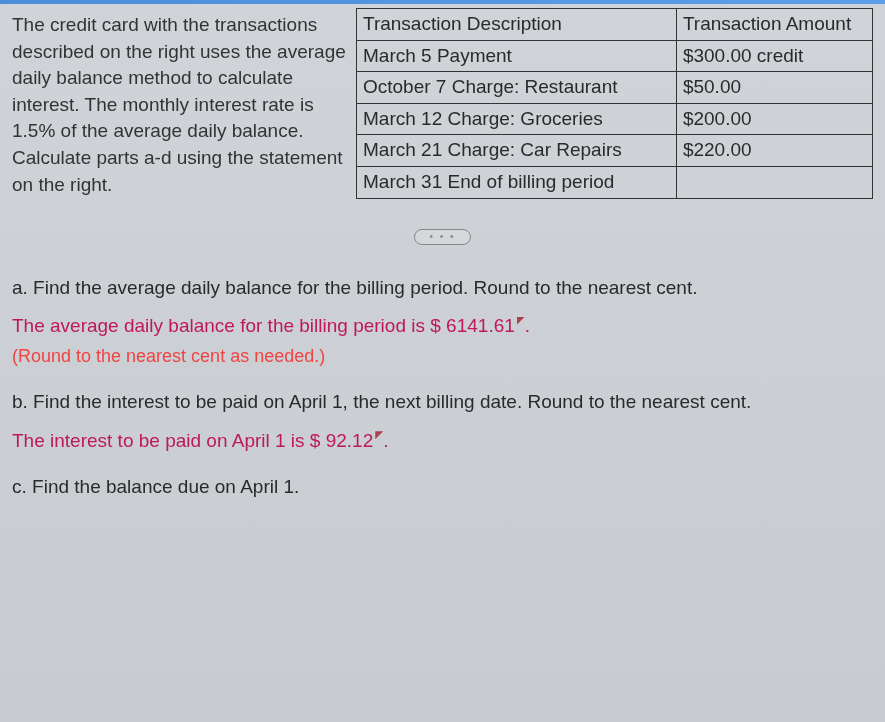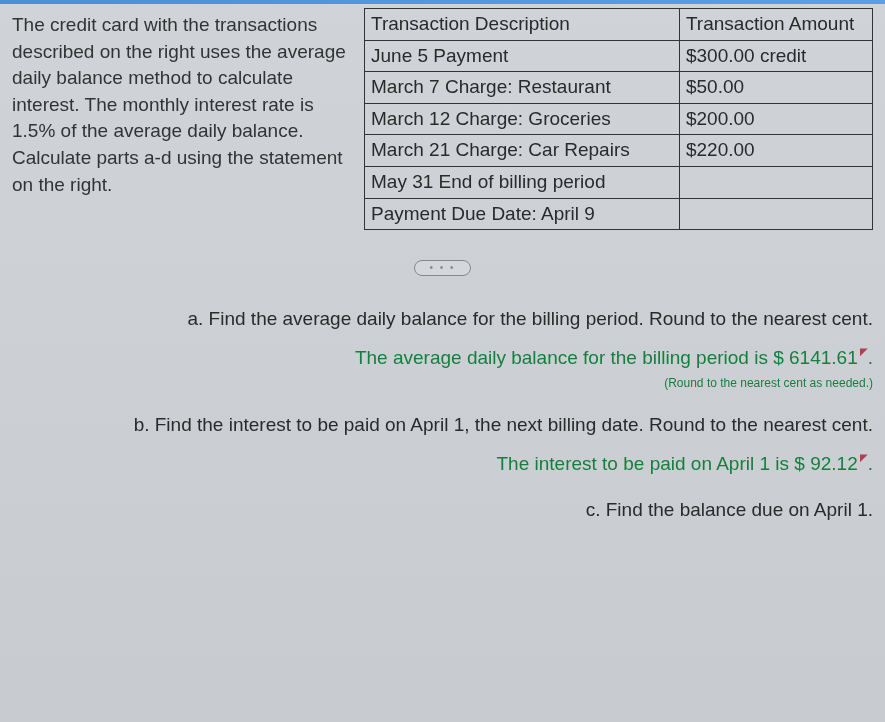--- a/index.html
+++ b/index.html
@@ -22,21 +22,21 @@
       content: "";
       position: absolute;
       top: 0;
       left: 0;
       right: 0;
       height: 4px;
       background: linear-gradient(to right, #4a90d9, #5aa0e9);
     }
     .top-section {
       display: flex;
-      gap: 12px;
+      gap: 4px;
       margin-bottom: 30px;
     }
     .intro-text {
       flex: 0 0 340px;
       padding-top: 4px;
       color: #333;
     }
     .transaction-table {
       border-collapse: collapse;
       flex: 1;
@@ -68,33 +68,32 @@
       border: 1px solid #888;
       border-radius: 12px;
       padding: 0 14px;
       color: #888;
       font-size: 10px;
       letter-spacing: 2px;
       background: #d4d8db;
     }
     .question-section {
       margin-bottom: 20px;
-      text-align: right;
     }
     .question-prompt {
       color: #2a2a2a;
       margin-bottom: 12px;
     }
     .answer-line {
-      color: #15803d;
+      color: #be185d;
       margin-bottom: 4px;
     }
     .hint-text {
-      color: #15803d;
-      font-size: 12px;
+      color: #ef4444;
+      font-size: 18px;
     }
     .input-box {
       display: inline-block;
       border: 1px solid #2a5a8a;
       width: 28px;
       height: 20px;
       vertical-align: middle;
       background: #e8ecef;
     }
     .flag {
@@ -118,41 +117,37 @@
 
 <div class="top-section">
   <div class="intro-text">The credit card with the transactions described on the right uses the average daily balance method to calculate interest. The monthly interest rate is 1.5% of the average daily balance. Calculate parts a-d using the statement on the right.</div>
   <table class="transaction-table">
     <tbody>
         <tr>
       <th class="th-desc">Transaction Description</th>
       <th class="th-amt">Transaction Amount</th>
     </tr>
     <tr>
-      <td>June 5 Payment</td>
+      <td>March 5 Payment</td>
       <td>$300.00 credit</td>
     </tr>
     <tr>
-      <td>March 7 Charge: Restaurant</td>
+      <td>October 7 Charge: Restaurant</td>
       <td>$50.00</td>
     </tr>
     <tr>
       <td>March 12 Charge: Groceries</td>
       <td>$200.00</td>
     </tr>
     <tr>
       <td>March 21 Charge: Car Repairs</td>
       <td>$220.00</td>
     </tr>
     <tr>
-      <td>May 31 End of billing period</td>
-      <td></td>
-    </tr>
-    <tr>
-      <td>Payment Due Date: April 9</td>
+      <td>March 31 End of billing period</td>
       <td></td>
     </tr>
   </tbody>
     </table>
 </div>
 
 <div class="divider">
   <div class="divider-bubble">• • •</div>
 </div>
 

